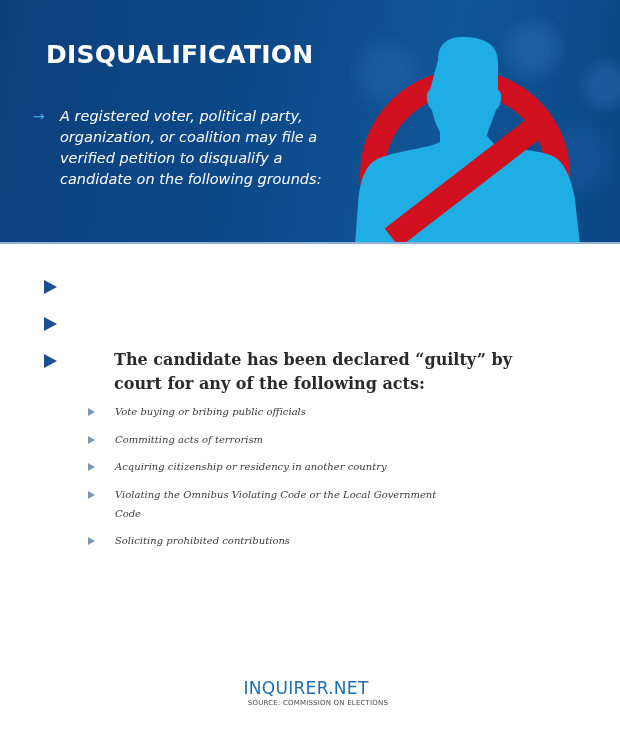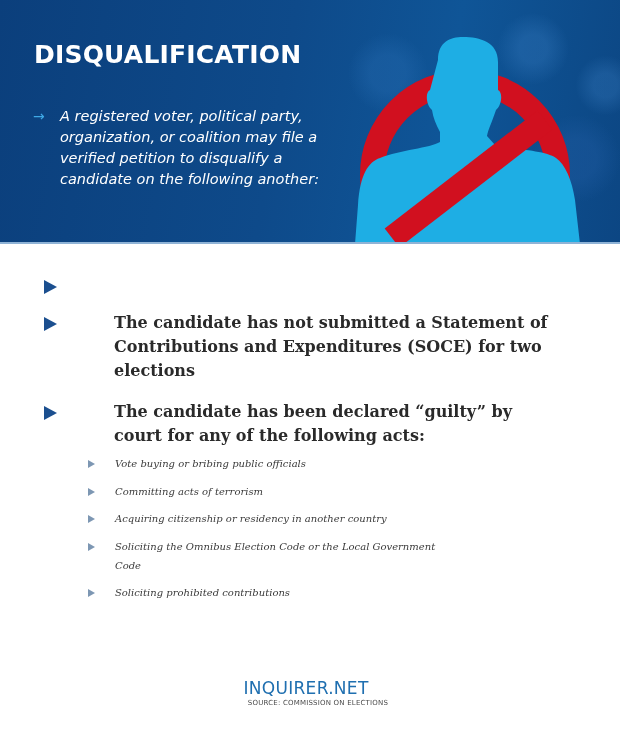--- a/index.html
+++ b/index.html
@@ -5,21 +5,21 @@
   html, body { margin: 0; padding: 0; }
   body { width: 620px; height: 732px; background: #ffffff; position: relative; overflow: hidden; font-family: "DejaVu Serif", serif; }
   .banner { position: absolute; left: 0; top: 0; width: 620px; height: 244px; background: linear-gradient(100deg, #0b3f7c 0%, #0e4a8a 45%, #0f5597 70%, #0c4683 100%); overflow: hidden; }
   .banner-texture { position: absolute; left: 330px; top: 0; width: 290px; height: 244px; background:
       radial-gradient(circle at 20% 30%, rgba(40,110,180,0.35) 0 18px, transparent 40px),
       radial-gradient(circle at 70% 20%, rgba(60,130,200,0.30) 0 14px, transparent 36px),
       radial-gradient(circle at 85% 65%, rgba(30,90,160,0.45) 0 20px, transparent 44px),
       radial-gradient(circle at 40% 80%, rgba(50,120,190,0.30) 0 16px, transparent 38px),
       radial-gradient(circle at 95% 35%, rgba(70,140,210,0.25) 0 12px, transparent 30px); }
   .banner-bottom-line { position: absolute; left: 0; top: 242px; width: 620px; height: 2px; background: #8fb3d6; }
-  .title { position: absolute; left: 34px; top: 40px; color: #ffffff; font-family: "DejaVu Sans", sans-serif; font-weight: bold; font-size: 25px; letter-spacing: 0.2px; margin: 0; }
+  .title { position: absolute; left: 46px; top: 40px; color: #ffffff; font-family: "DejaVu Sans", sans-serif; font-weight: bold; font-size: 25px; letter-spacing: 0.2px; margin: 0; }
   .intro { position: absolute; left: 33px; top: 106px; width: 300px; display: flex; }
   .intro-arrow { color: #3fa9e6; font-family: "DejaVu Sans", sans-serif; font-size: 14px; width: 27px; flex: none; line-height: 21px; }
   .intro-text { color: #ffffff; font-family: "DejaVu Sans", sans-serif; font-style: italic; font-size: 14.5px; line-height: 21px; }
   .illustration { position: absolute; left: 340px; top: 0; width: 280px; height: 244px; }
   .main-list { position: absolute; left: 44px; top: 274px; width: 560px; list-style: none; margin: 0; padding: 0; }
   .main-item { display: flex; margin-bottom: 17px; }
   .main-bullet { width: 0; height: 0; border-top: 7px solid transparent; border-bottom: 7px solid transparent; border-left: 13px solid #1b4f8f; margin-top: 6px; margin-right: 57px; flex: none; }
   .main-text { color: #2a2a2a; font-family: "DejaVu Serif", serif; font-weight: bold; font-size: 16px; line-height: 24px; }
   .sub-list { list-style: none; margin: 6px 0 0 0; padding: 0; }
   .sub-item { display: flex; margin-bottom: 8.5px; }
@@ -32,21 +32,21 @@
 </head>
 <body>
 
 <div class="banner">
   <div class="banner-texture"></div>
 
   <h1 class="title">DISQUALIFICATION</h1>
 
   <div class="intro">
     <span class="intro-arrow">→</span>
-    <span class="intro-text">A registered voter, political party, organization, or coalition may file a verified petition to disqualify a candidate on the following another:</span>
+    <span class="intro-text">A registered voter, political party, organization, or coalition may file a verified petition to disqualify a candidate on the following grounds:</span>
   </div>
 
   <svg class="illustration" viewBox="0 0 280 244" width="280" height="244">
 
     <circle cx="125" cy="175" r="93" fill="none" stroke="#d1101f" stroke-width="24"></circle>
 
     <path fill="#1eaee4" d="
       M 98 60
       C 98 42, 110 37, 123 37
       C 140 37, 158 42, 158 62
@@ -71,42 +71,41 @@
 
   <div class="banner-bottom-line"></div>
 </div>
 
 <ul class="main-list">
   <li class="main-item">
     <span class="main-bullet"></span>
   </li>
   <li class="main-item">
     <span class="main-bullet"></span>
-    <span class="main-text" style="max-width:470px;">The candidate has not submitted a Statement of Contributions and Expenditures (SOCE) for two elections</span>
   </li>
   <li class="main-item">
     <span class="main-bullet"></span>
     <div>
       <span class="main-text" style="display:block; max-width:450px;">The candidate has been declared “guilty” by court for any of the following acts:</span>
       <ul class="sub-list" style="margin-left:-26px;">
         <li class="sub-item">
           <span class="sub-bullet"></span>
           <span class="sub-text">Vote buying or bribing public officials</span>
         </li>
         <li class="sub-item">
           <span class="sub-bullet"></span>
           <span class="sub-text">Committing acts of terrorism</span>
         </li>
         <li class="sub-item">
           <span class="sub-bullet"></span>
           <span class="sub-text">Acquiring citizenship or residency in another country</span>
         </li>
         <li class="sub-item">
           <span class="sub-bullet"></span>
-          <span class="sub-text" style="max-width:330px;">Soliciting the Omnibus Election Code or the Local Government Code</span>
+          <span class="sub-text" style="max-width:330px;">Violating the Omnibus Violating Code or the Local Government Code</span>
         </li>
         <li class="sub-item">
           <span class="sub-bullet"></span>
           <span class="sub-text">Soliciting prohibited contributions</span>
         </li>
       </ul>
     </div>
   </li>
 </ul>
 

